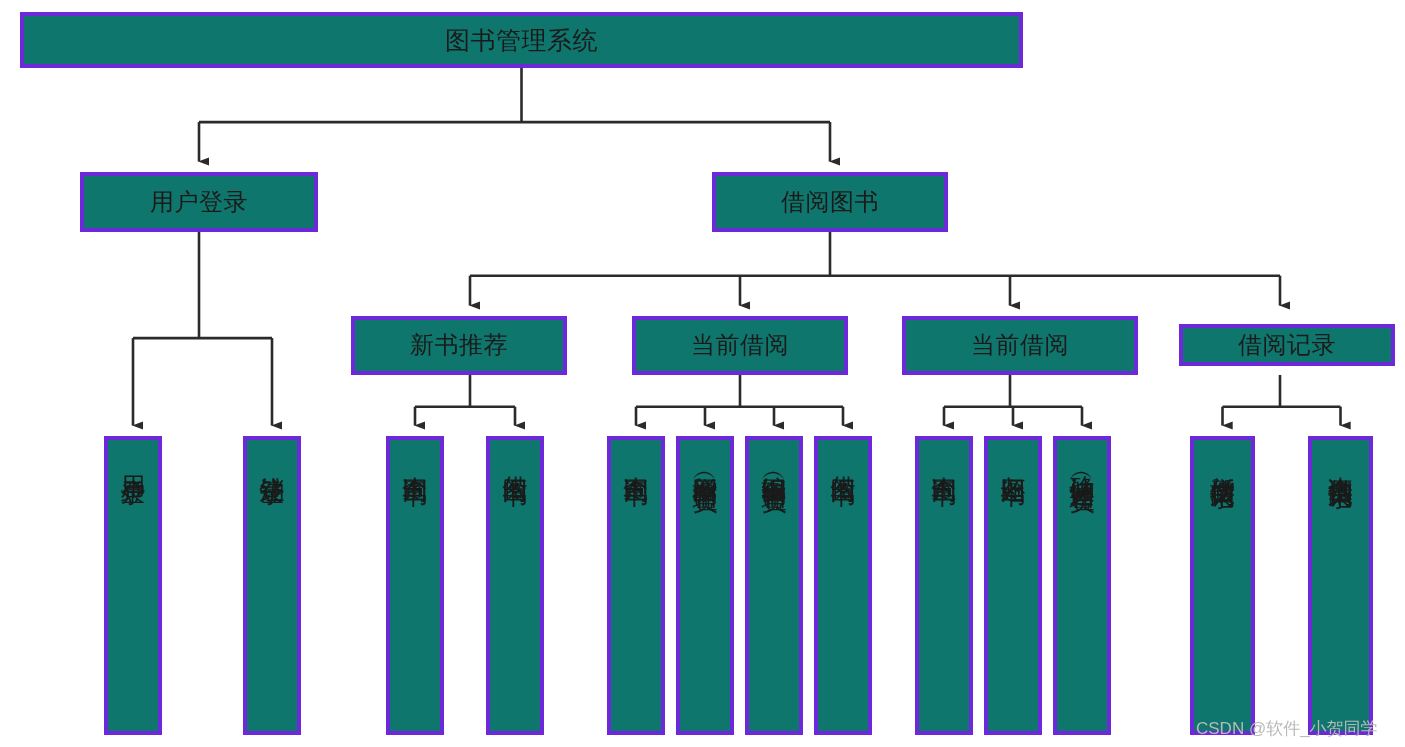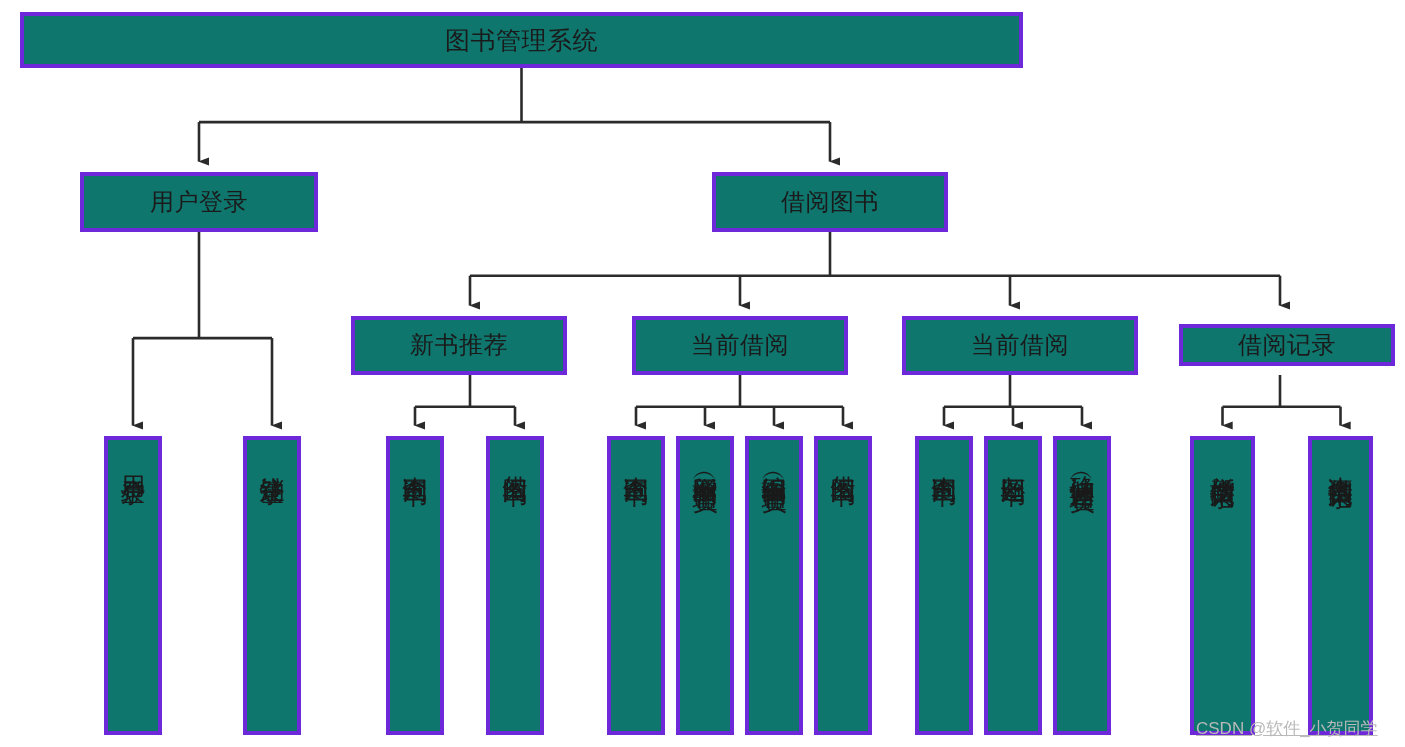--- a/index.html
+++ b/index.html
@@ -65,21 +65,20 @@
     letter-spacing: 2px;
     white-space: nowrap;
   }
   .watermark {
     position: absolute;
     color: #b9b9b9;
     font-size: 17px;
     white-space: nowrap;
     z-index: 5;
     font-family: "Liberation Sans", "DejaVu Sans", sans-serif;
-    text-decoration: underline;
   }
 </style>
 </head>
 <body>
 
 <div id="canvas">
   <svg id="edges" viewBox="0 0 1405 747" xmlns="http://www.w3.org/2000/svg">
     <defs>
       <marker id="arrowhead" markerWidth="9" markerHeight="11" refX="4.5" refY="10.2" orient="auto" markerUnits="userSpaceOnUse">
         <path d="M0.4,0 L8.6,0 L4.5,11 Z" fill="#2b2b2b"></path>

